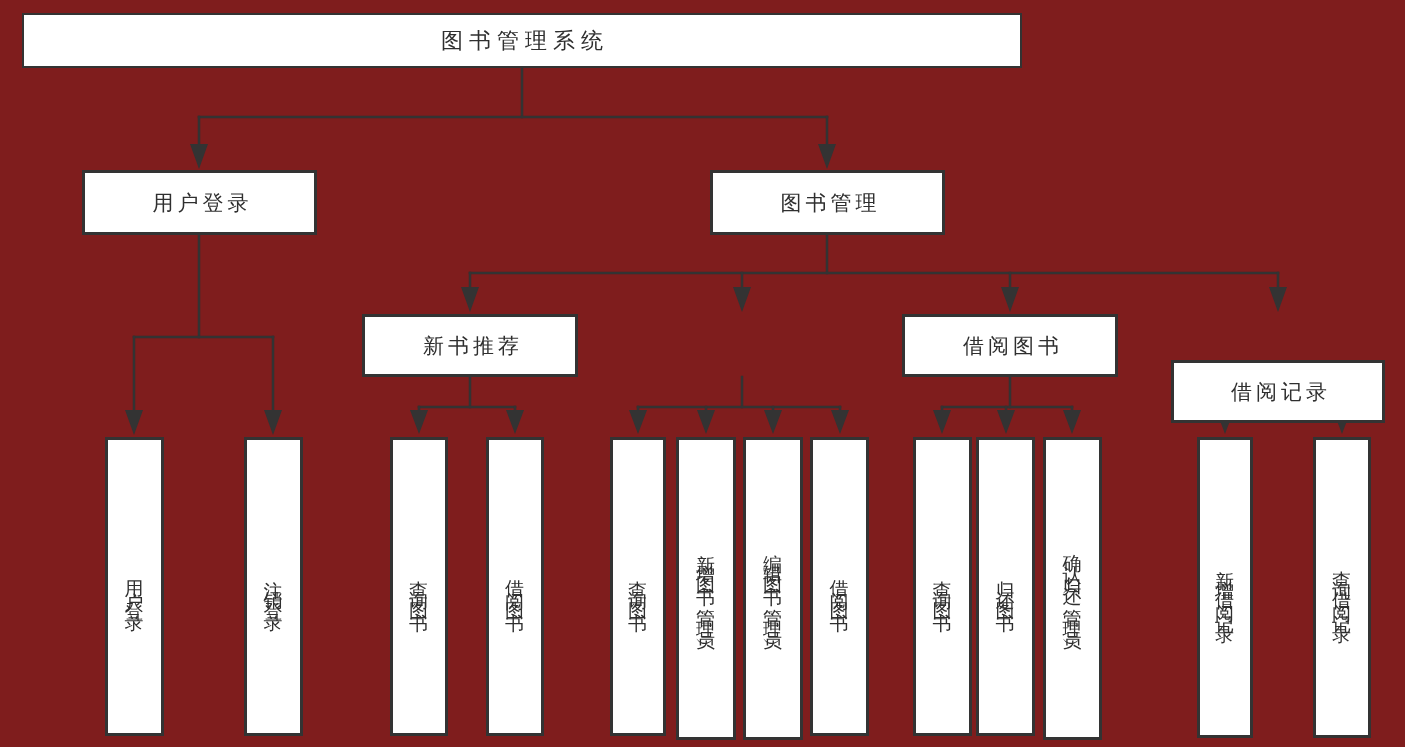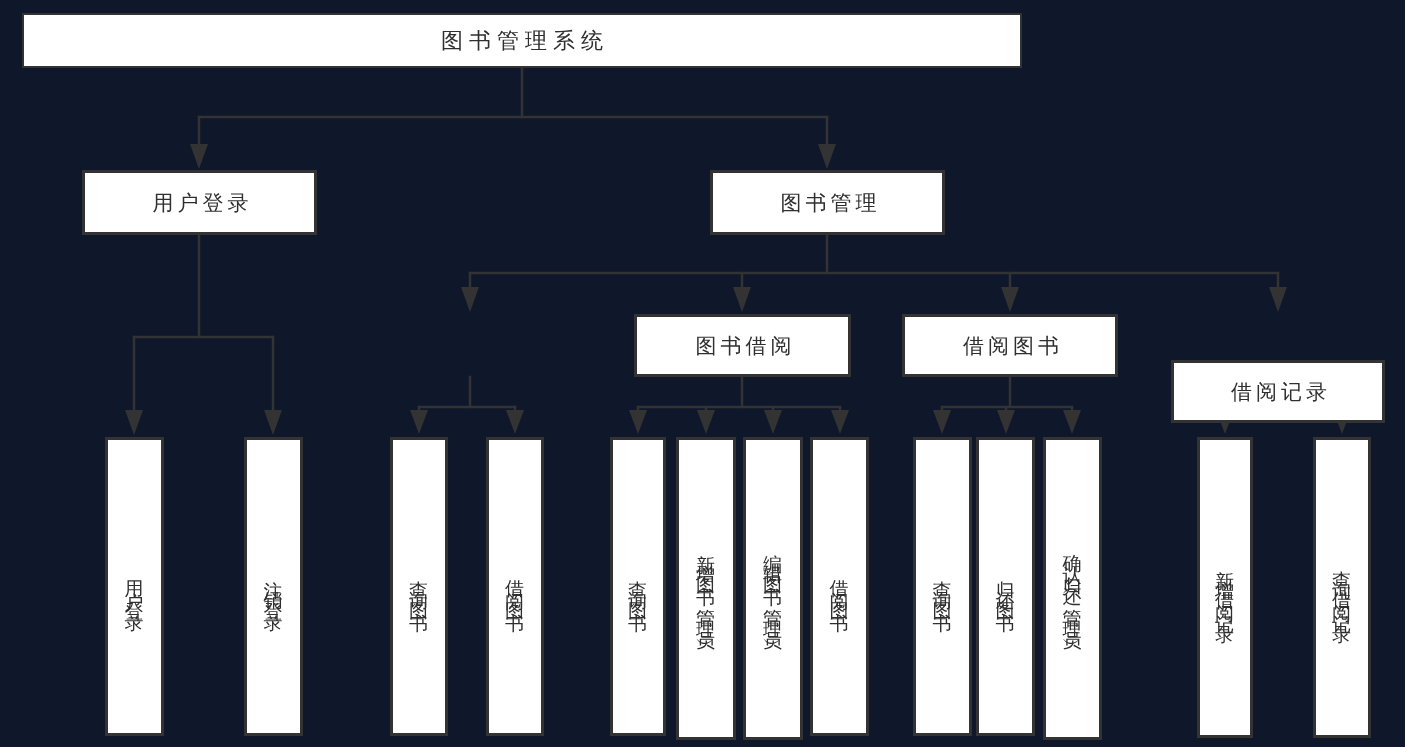--- a/index.html
+++ b/index.html
@@ -4,21 +4,21 @@
 <style>
   html, body {
     margin: 0;
     padding: 0;
     background: #ffffff;
   }
   .canvas {
     position: relative;
     width: 1405px;
     height: 747px;
-    background: #0f172a;
+    background: #7f1d1d;
     overflow: hidden;
     font-family: "Liberation Sans", sans-serif;
     color: #2f2f2f;
   }
   svg.connectors {
     position: absolute;
     left: 0; top: 0;
     width: 1405px;
     height: 747px;
   }
@@ -145,22 +145,22 @@
     <span class="hlabel">图书管理系统</span>
   </div>
 
   <div class="box lvl2" style="left:82px; top:170px; width:235px; height:65px;">
     <span class="hlabel">用户登录</span>
   </div>
   <div class="box lvl2" style="left:710px; top:170px; width:235px; height:65px;">
     <span class="hlabel">图书管理</span>
   </div>
 
-  <div class="box lvl3" style="left:634px; top:314px; width:217px; height:63px;">
-    <span class="hlabel">图书借阅</span>
+  <div class="box lvl3" style="left:362px; top:314px; width:216px; height:63px;">
+    <span class="hlabel">新书推荐</span>
   </div>
   <div class="box lvl3" style="left:902px; top:314px; width:216px; height:63px;">
     <span class="hlabel">借阅图书</span>
   </div>
   <div class="box lvl3" style="left:1171px; top:324px; width:214px; height:63px;margin-top:36px;">
     <span class="hlabel">借阅记录</span>
   </div>
 
   <div class="box leaf" style="left:105px; top:437px; width:59px; height:299px;">
     <span class="vtext">用户登录</span>

